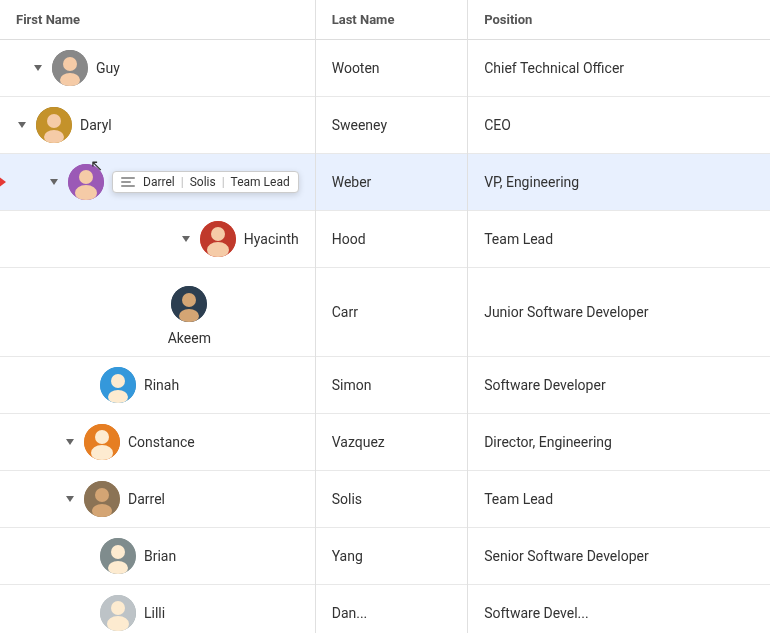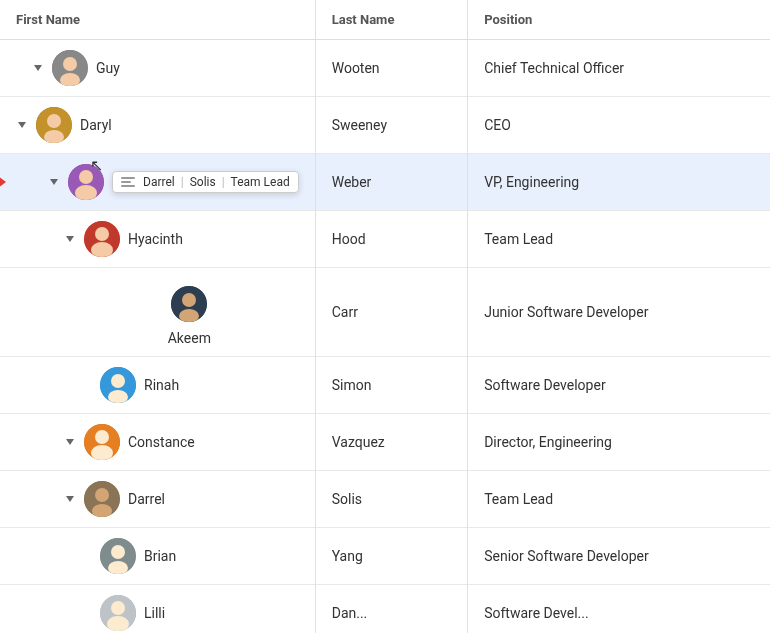--- a/index.html
+++ b/index.html
@@ -233,21 +233,21 @@
                 <span>Team Lead</span>
               </div>
               <div class="cursor-indicator">↖</div>
             </div>
           </td>
           <td>Weber</td>
           <td>VP, Engineering</td>
         </tr>
         <tr class="row-relative">
           <td style="position: relative;">
-            <div class="first-name-cell" style="padding-left: 48px;">
+            <div class="first-name-cell" style="padding-left: 48px; justify-content: flex-end;">
               <div class="toggle-btn">
                 <div class="toggle-arrow down"></div>
               </div>
               <div class="avatar avatar-hyacinth">
                 <svg width="36" height="36" viewBox="0 0 36 36">
                   <circle cx="18" cy="18" r="18" fill="#C0392B"></circle>
                   <circle cx="18" cy="13" r="7" fill="#F5CBA7"></circle>
                   <ellipse cx="18" cy="29" rx="11" ry="8" fill="#F5CBA7"></ellipse>
                 </svg>
               </div>

